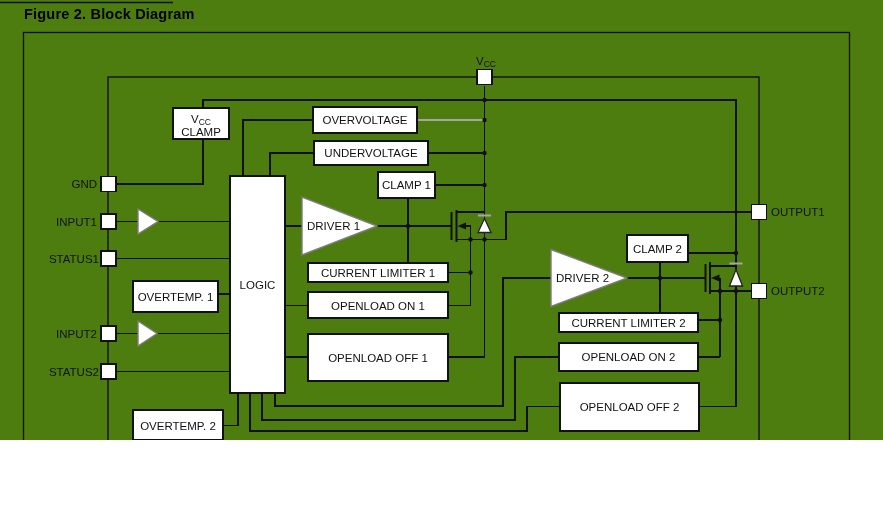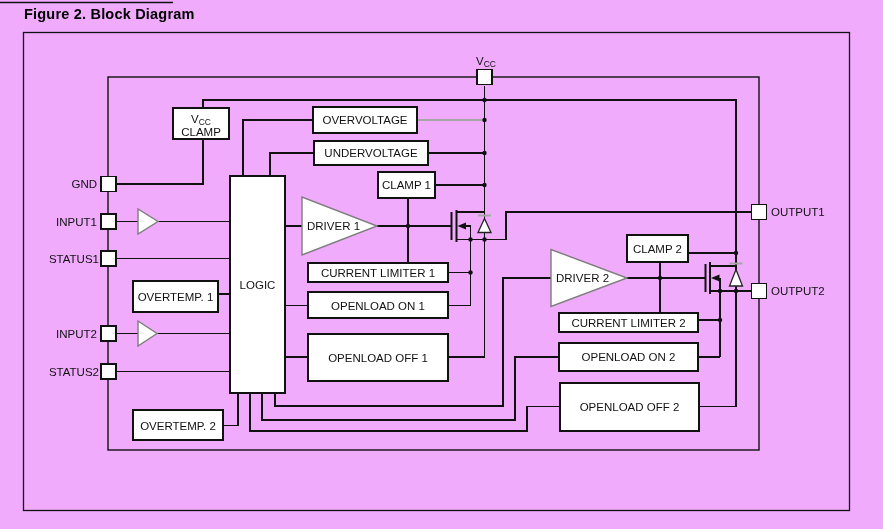--- a/index.html
+++ b/index.html
@@ -1,16 +1,16 @@
 <!DOCTYPE html>
 <html><head>
 <meta charset="utf-8">
 <style>
   html,body{margin:0;padding:0;background:#ffffff;}
-  .page{position:relative;width:883px;height:529px;background:#f0abfc;overflow:hidden;
+  .page{position:relative;width:883px;height:440px;background:#4d7c0f;overflow:hidden;
         font-family:"Liberation Sans", sans-serif;text-decoration:underline;}
   .fig-title{position:absolute;left:24px;top:6px;font-size:14.5px;font-weight:bold;color:#000;
              letter-spacing:0.2px;}
   svg{position:absolute;left:0;top:0;}
   svg text{font-family:"Liberation Sans", sans-serif;font-size:11.5px;fill:#111;}
   .wire{stroke:#111;stroke-width:1.4;fill:none;}
   .wire-gray{stroke:#a6a6a6;stroke-width:2;fill:none;}
   .boxr{fill:#ffffff;stroke:#111;stroke-width:1.4;}
   .pinr{fill:#ffffff;stroke:#111;stroke-width:1.4;}
   .tri{fill:#ffffff;stroke:#7d7d7d;stroke-width:1.4;}

